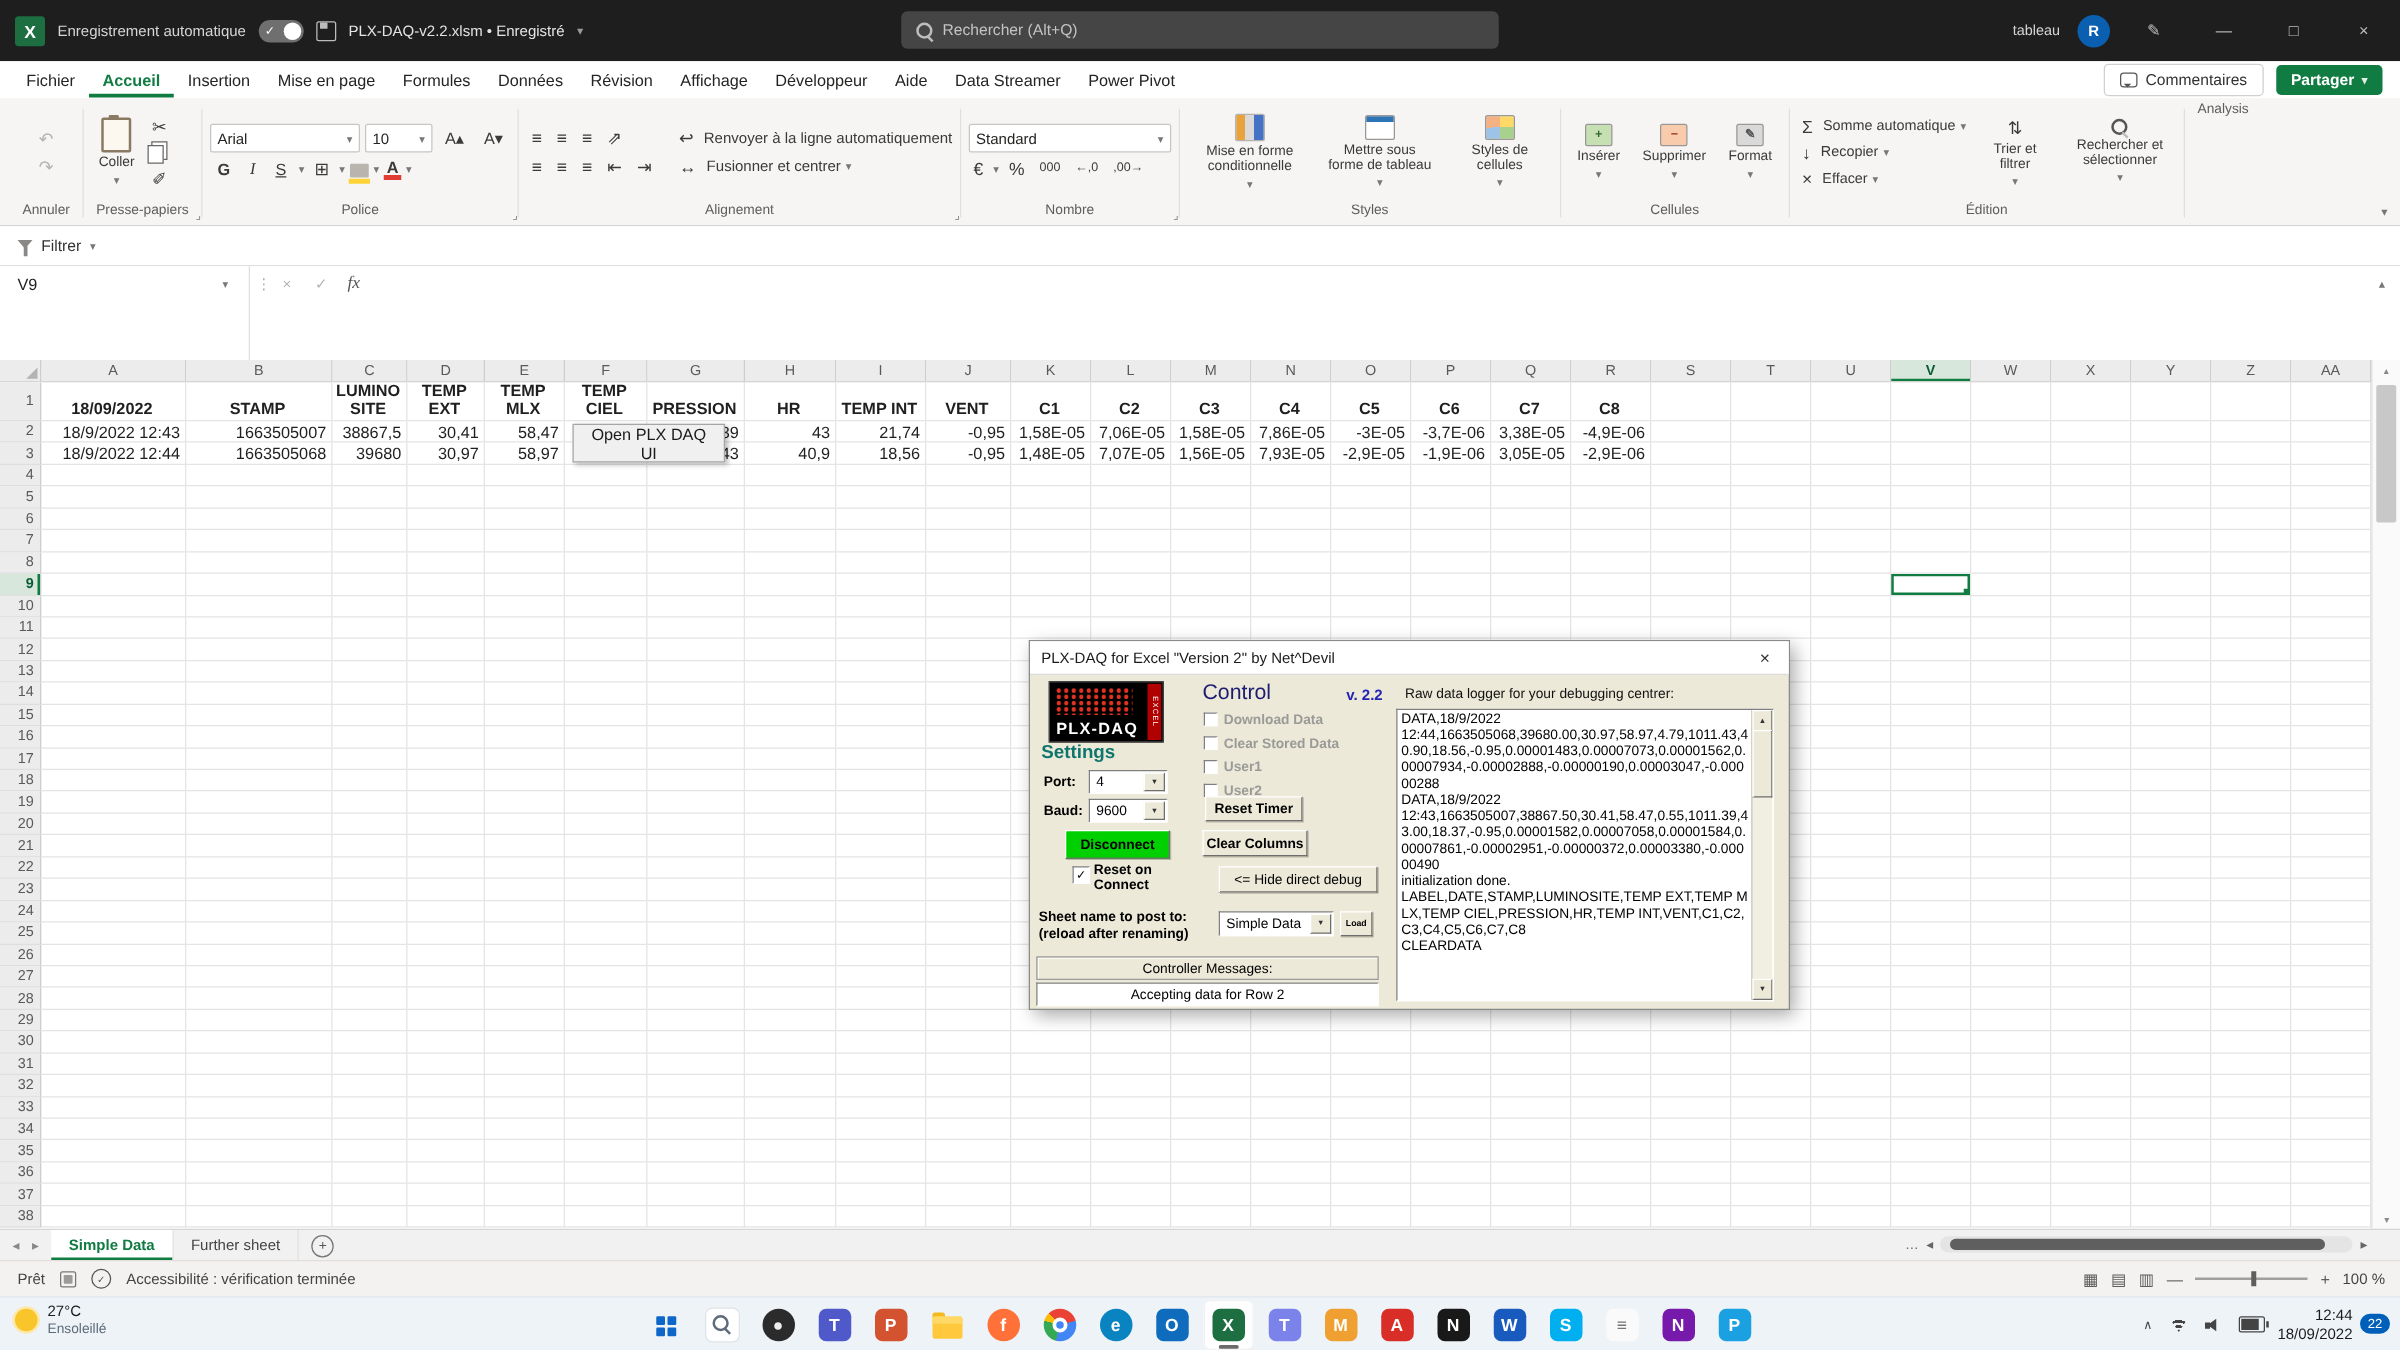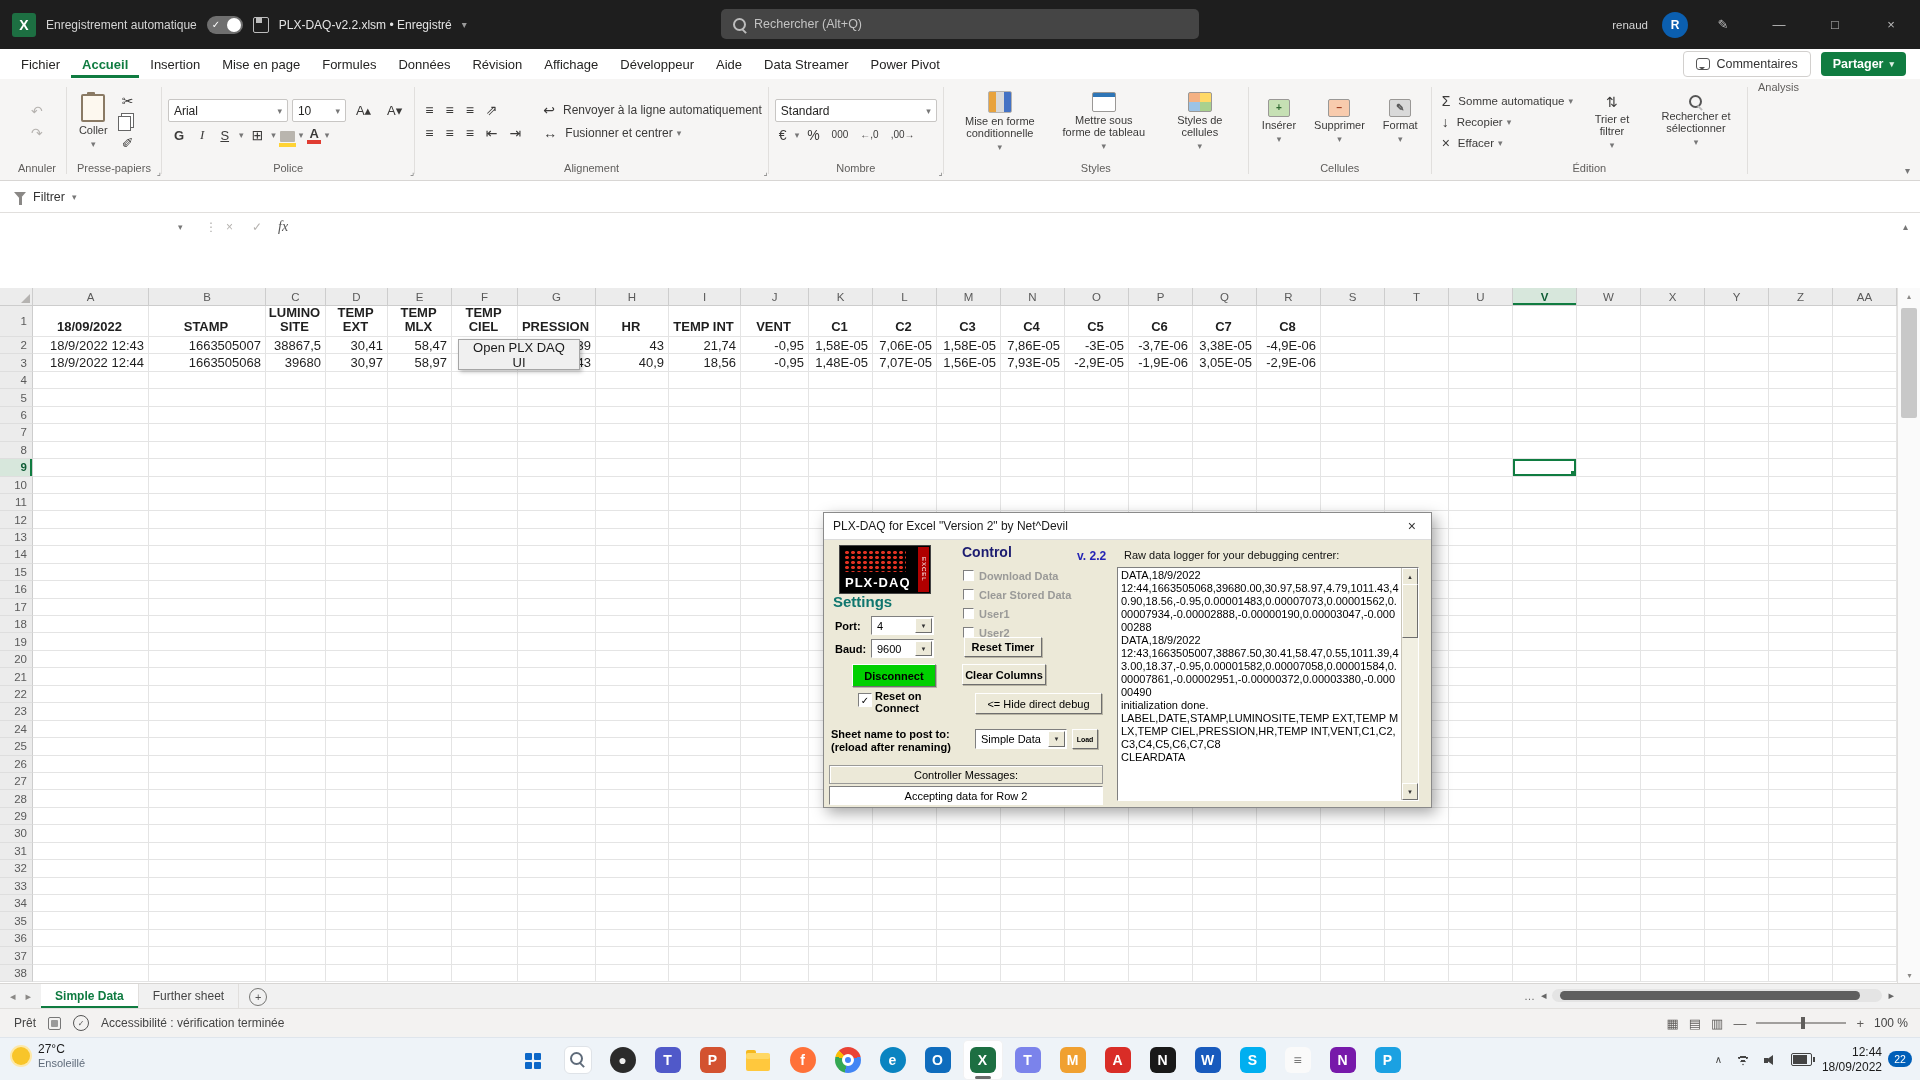--- a/index.html
+++ b/index.html
@@ -105,21 +105,21 @@
   #plx-open-btn{position:absolute;left:458px;top:339px;width:122px;height:31px;background:#f0f0f0;border:1px solid #a6a6a6;box-shadow:2px 2px 4px rgba(0,0,0,.25);font-size:13px;color:#1a1a1a;display:flex;align-items:center;justify-content:center;font-family:"Liberation Sans",sans-serif}
   
   #plx-dialog{position:absolute;left:823px;top:512px;width:609px;height:296px;background:#ece9d8;border:1px solid #8a8a8a;box-shadow:4px 5px 14px rgba(0,0,0,.35);box-sizing:border-box;font-size:11px}
   .dtitle{height:26px;background:#fff;display:flex;align-items:center;padding:0 9px;font-size:12px;color:#1a1a1a;border-bottom:1px solid #dcdcdc}
   .dclose{margin-left:auto;font-size:14px;color:#333;padding:0 6px}
   .dbody{position:relative;height:269px}
   .dlogo{position:absolute;left:15px;top:5px;width:90px;height:47px;background:#000;border:1px solid #444}
   .dlogo .dots{position:absolute;left:4px;top:4px;width:62px;height:22px;background-image:radial-gradient(circle,#e23222 1.6px,transparent 2px);background-size:6px 5px}
   .dlogo .ltext{position:absolute;left:5px;bottom:3px;color:#fff;font-weight:bold;font-size:13px;letter-spacing:1px}
   .dlogo .side{position:absolute;right:1px;top:1px;bottom:1px;width:11px;background:#b00000;color:#fff;font-size:6px;writing-mode:vertical-rl;display:flex;align-items:center;justify-content:center;letter-spacing:1px}
-  .dctl{position:absolute;left:138px;top:4px;font-size:14px;font-weight:bold;color:#1c1c70}
+  .dctl{position:absolute;left:138px;top:4px;font-size:17px;font-weight:normal;color:#1c1c70}
   .dver{position:absolute;left:253px;top:9px;font-size:12px;font-weight:bold;color:#2525b5}
   .drawlbl{position:absolute;left:300px;top:9px;font-size:11px;color:#111}
   #dlg-checks{position:absolute;left:139px;top:26px}
   .dchk{display:flex;align-items:center;gap:5px;height:19px}
   .dbox{width:11px;height:11px;background:#fff;border:1px solid;border-color:#7f7f7f #fff #fff #7f7f7f;box-sizing:border-box;font-size:9px;display:flex;align-items:center;justify-content:center}
   .dchk .dlabel{color:#9a9a98;font-weight:bold}
   .dsettings{position:absolute;left:9px;top:53px;font-size:15px;font-weight:bold;color:#0f766e}
   .dlbl{position:absolute;font-weight:bold;color:#000}
   .dcombo{position:absolute;height:19px;background:#fff;border:1px solid;border-color:#7f7f7f #fff #fff #7f7f7f;box-sizing:border-box;display:flex;align-items:center;padding-left:5px;color:#000}
   .dd{position:absolute;right:1px;top:1px;bottom:1px;width:15px;background:#ece9d8;border:1px solid;border-color:#fff #6e6e6e #6e6e6e #fff;display:flex;align-items:center;justify-content:center;font-size:6px;color:#333}
@@ -205,21 +205,21 @@
     </div>
     <div class="save-icon"></div>
     <span class="doc-title">PLX-DAQ-v2.2.xlsm • Enregistré</span>
     <span class="tb-chev">▾</span>
   </div>
   <div class="tb-search">
     <span class="mag"></span>
     <span>Rechercher (Alt+Q)</span>
   </div>
   <div class="tb-right">
-    <span>renaud</span>
+    <span>tableau</span>
     <div class="avatar">
         <span>R</span>
       </div>
     <span class="win-btn">✎</span>
     <span class="win-btn">—</span>
     <span class="win-btn">□</span>
     <span class="win-btn">×</span>
   </div>
 </div>
 
@@ -448,20 +448,21 @@
   <span id="ribbon-collapse">▾</span>
 </div>
 
 <div id="filterbar">
   <span class="funnel"></span>
   <span>Filtrer</span>
   <span class="chev">▾</span>
 </div>
 
 <div id="formulabar">
+  <div class="namebox"><span>V9</span></div>
   <span class="nb-chev">▾</span>
   <span class="fb-dots">⋮</span>
   <span class="fb-x">×</span>
   <span class="fb-ok">✓</span>
   <span class="fb-fx">fx</span>
   <div class="fb-input"></div>
   <span class="fb-expand">▴</span>
 </div>
 
 <div id="colheaders">

